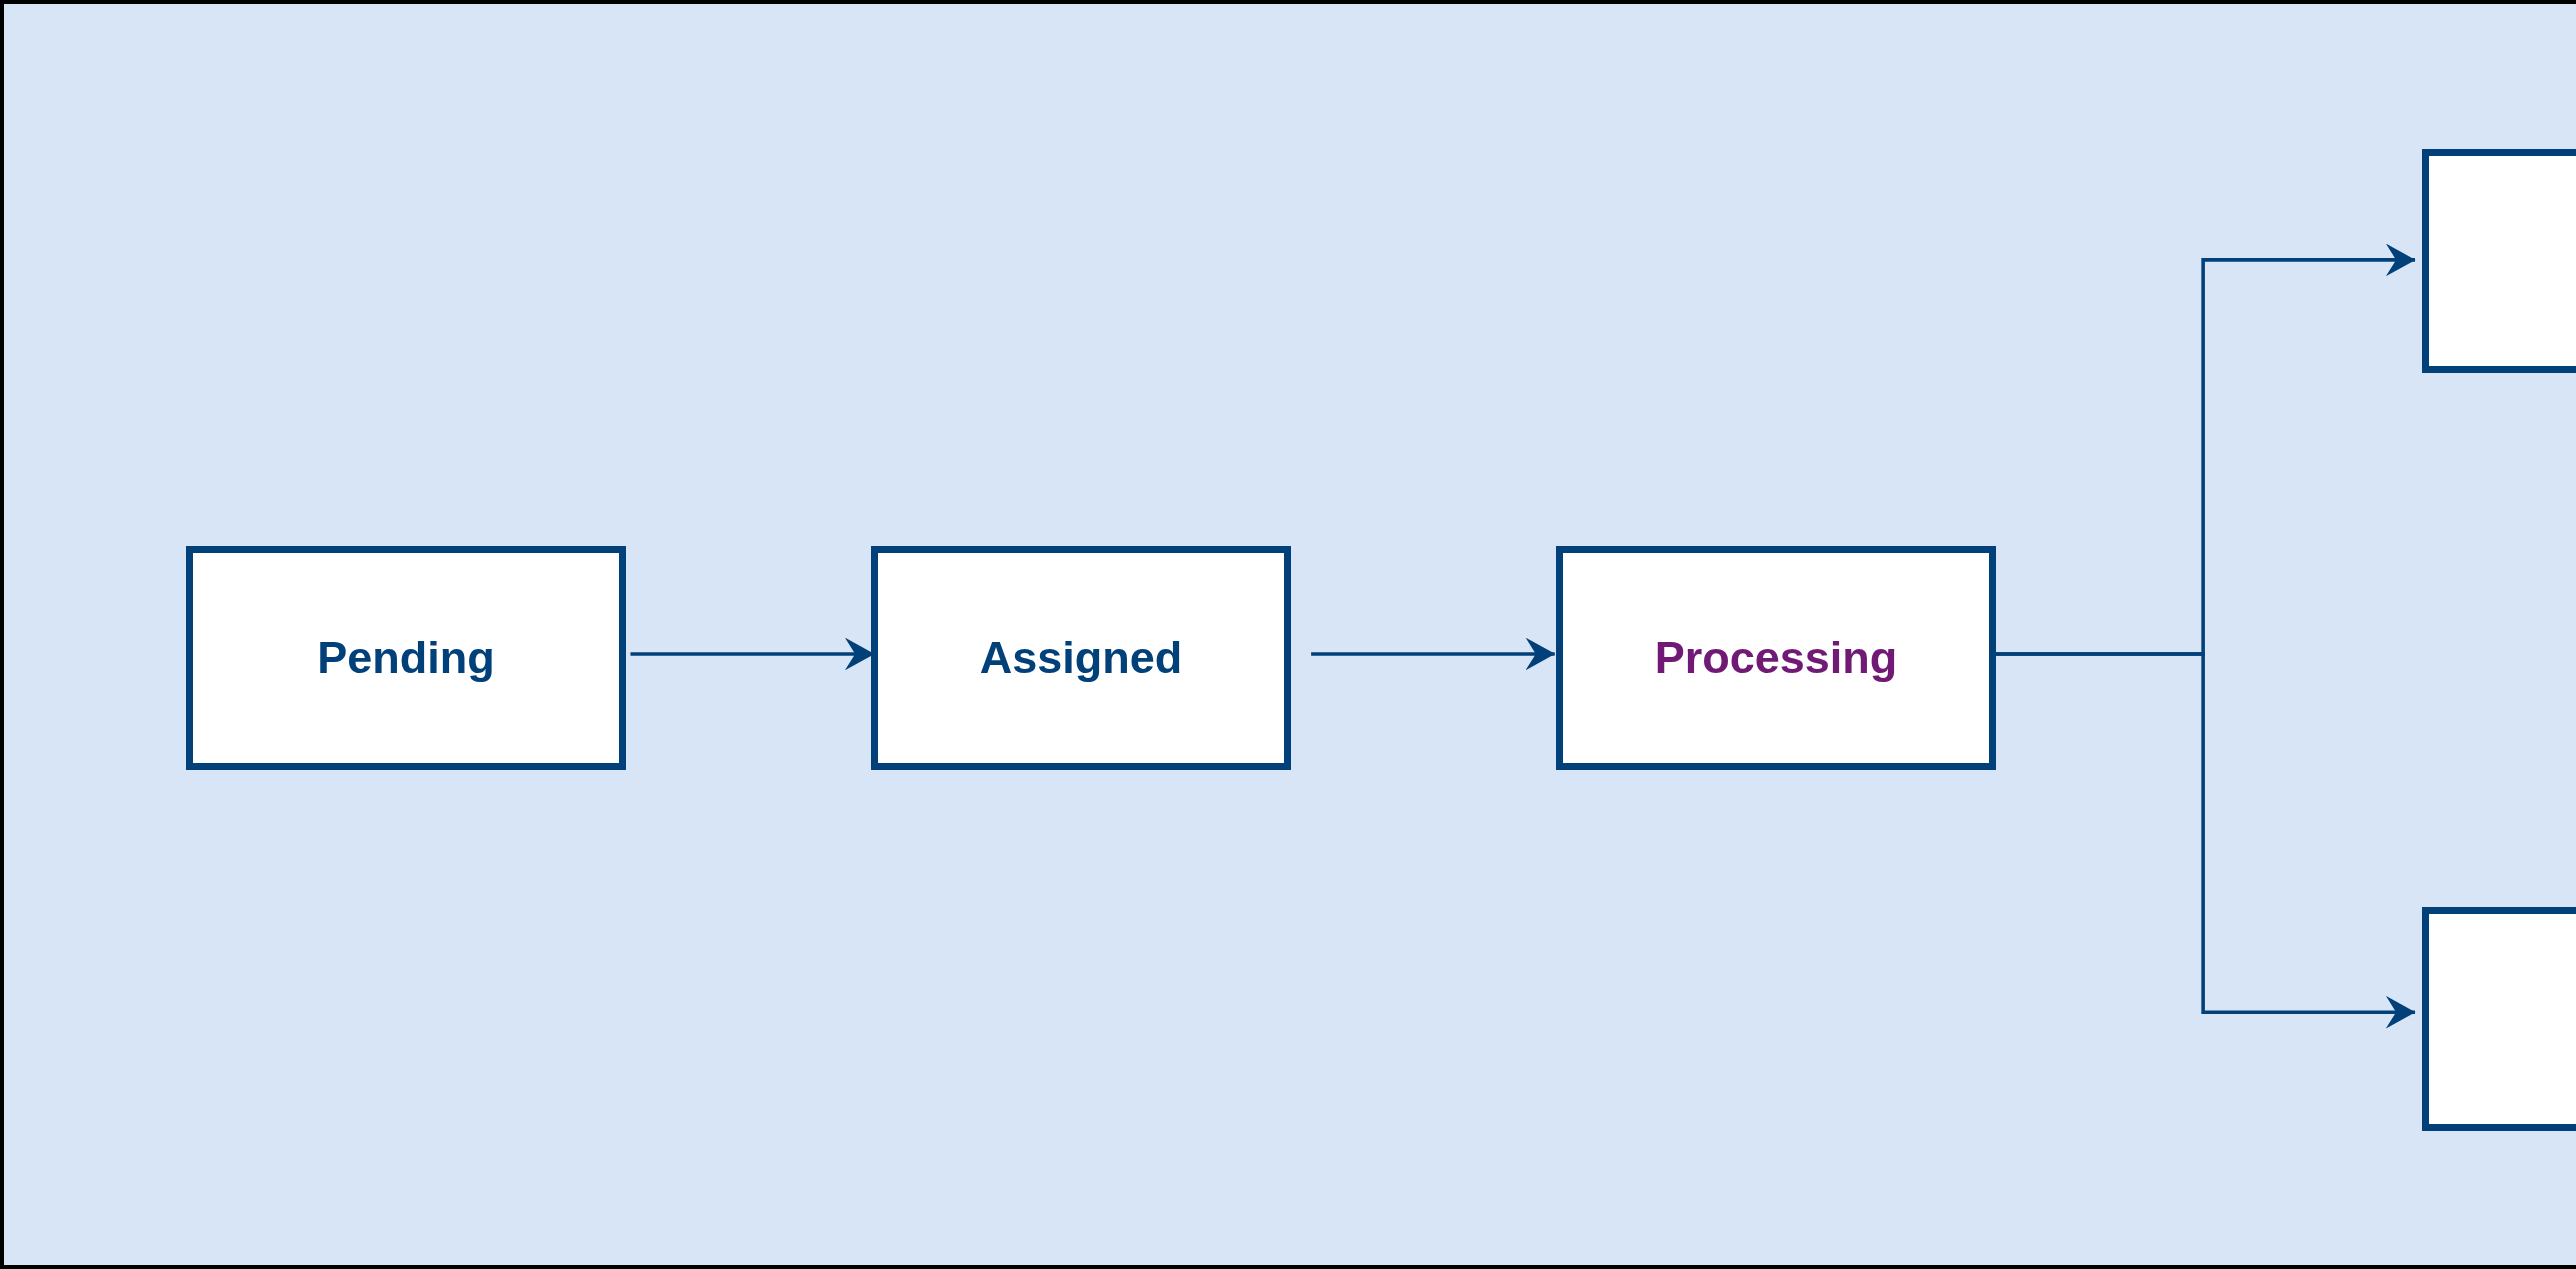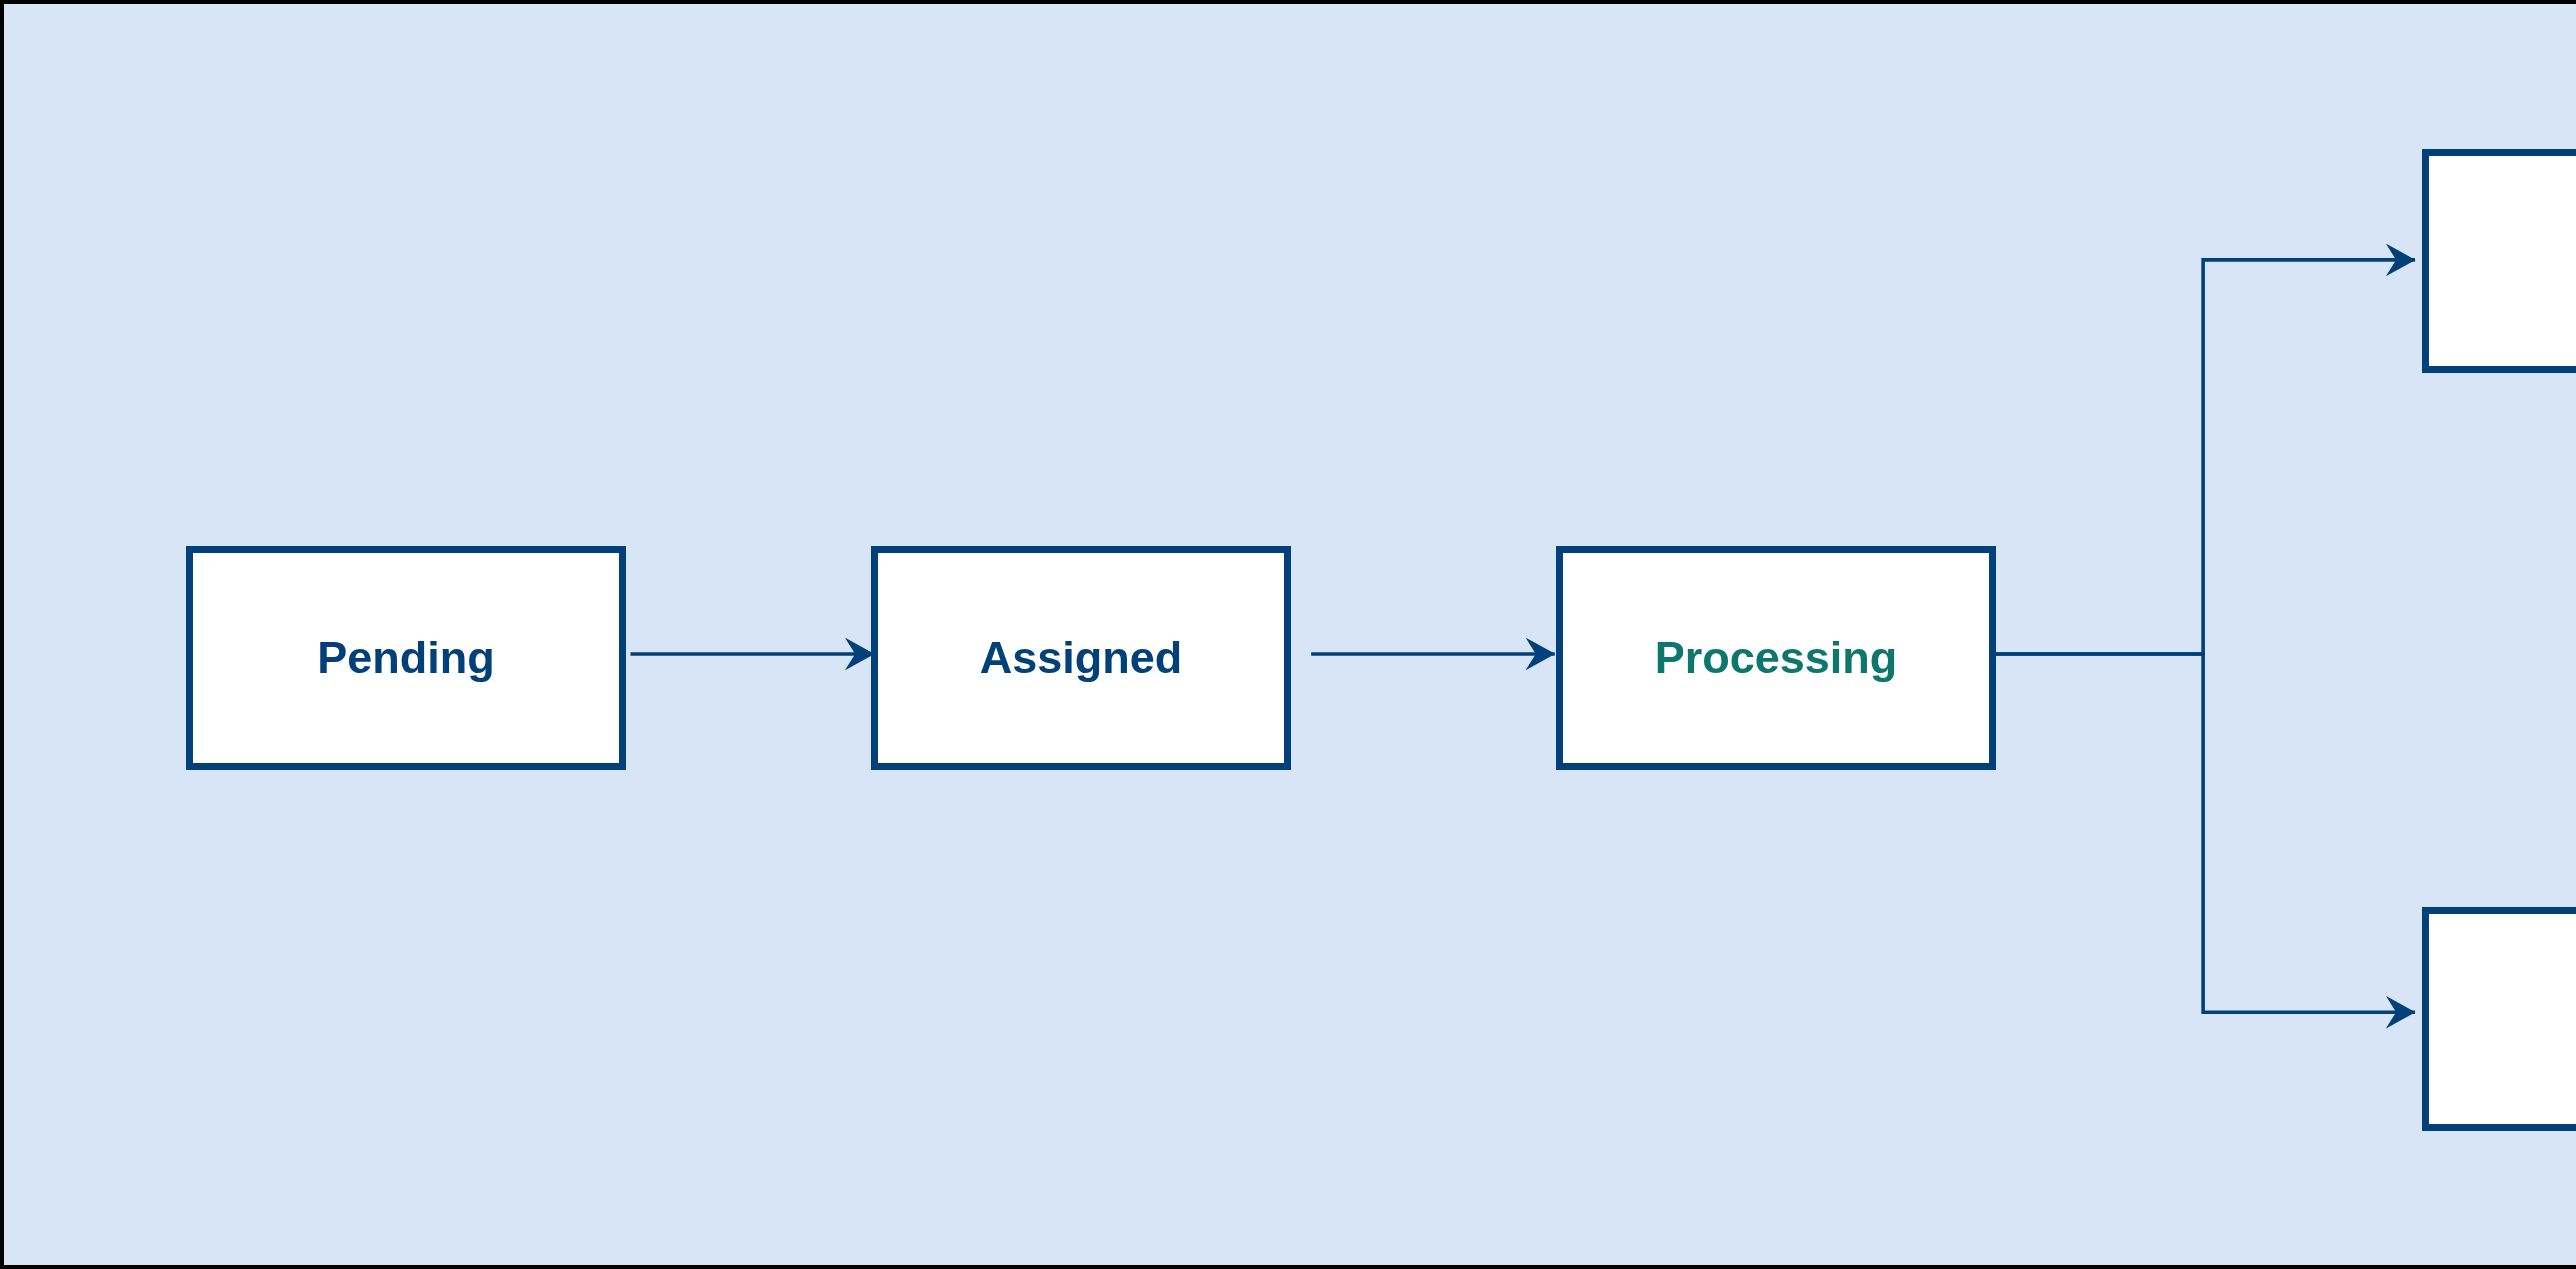--- a/index.html
+++ b/index.html
@@ -55,19 +55,19 @@
       </g>
   </svg>
   <div id="node-group">
       <div class="node" style="left: 182px; top: 542px; width: 440px; height: 224px; background: rgb(255, 255, 255); border: 7.2px solid rgb(2, 64, 122);">
         <span class="node-label" style="color: rgb(2, 64, 122); font-size: 45px;">Pending</span>
       </div>
       <div class="node" style="left: 867px; top: 542px; width: 420px; height: 224px; background: rgb(255, 255, 255); border: 7.2px solid rgb(2, 64, 122);">
         <span class="node-label" style="color: rgb(2, 64, 122); font-size: 45px;">Assigned</span>
       </div>
       <div class="node" style="left: 1552px; top: 542px; width: 440px; height: 224px; background: rgb(255, 255, 255); border: 7.2px solid rgb(2, 64, 122);">
-        <span class="node-label" style="color: #0f766e; font-size: 45px;">Processing</span>
+        <span class="node-label" style="color: #701a75; font-size: 45px;">Processing</span>
       </div>
       <div class="node" style="left: 2418px; top: 145px; width: 440px; height: 224px; background: rgb(255, 255, 255); border: 7.2px solid rgb(2, 64, 122);"></div>
       <div class="node" style="left: 2418px; top: 903px; width: 440px; height: 224px; background: rgb(255, 255, 255); border: 7.2px solid rgb(2, 64, 122);"></div>
     </div>
 </div>
 
 
 </body></html>

